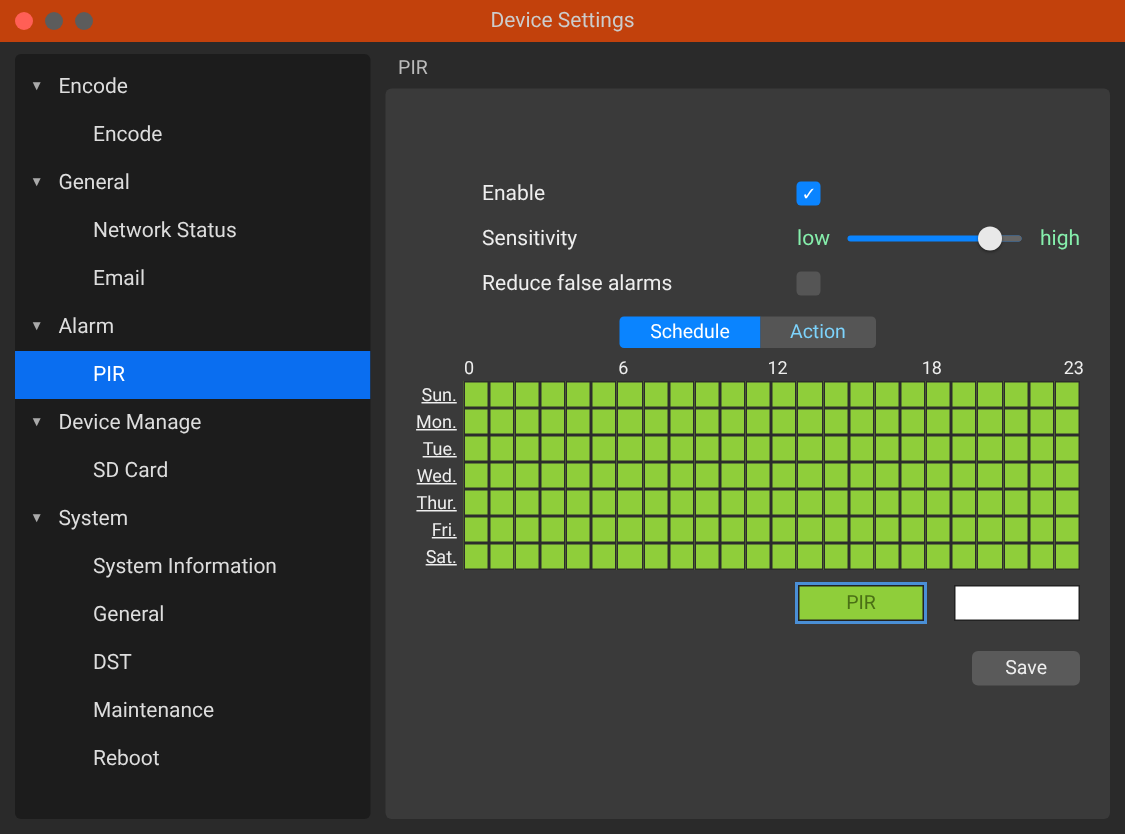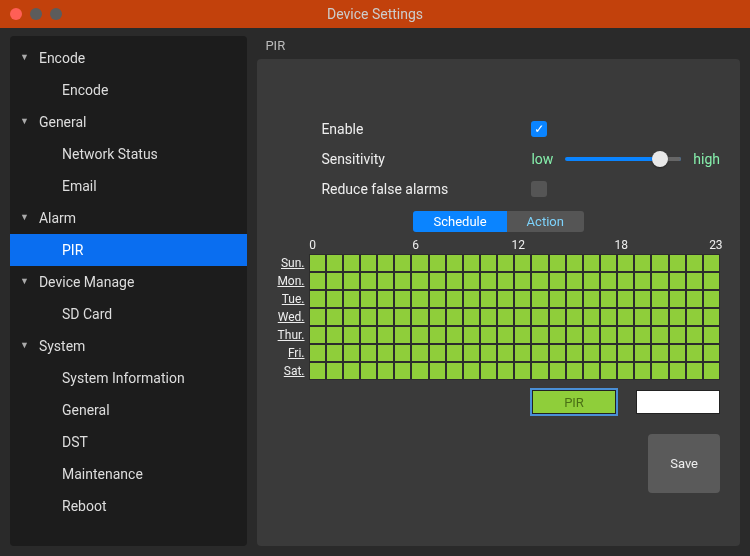--- a/index.html
+++ b/index.html
@@ -40,21 +40,21 @@
   .grid-col { flex: 1; }
   .hour-row { display: flex; font-size: 12px; color: #eee; margin-bottom: 2px; position: relative; height: 14px; }
   .hour-row span { position: absolute; transform: translateX(-50%); }
   .grid { display: grid; grid-template-columns: repeat(24, 1fr); grid-template-rows: repeat(7, 18px); width: 100%; }
   .cell { background: #8fce3a; border: 1px solid #2c2c2c; }
   .legend { display: flex; justify-content: flex-end; gap: 20px; margin-top: 10px; }
   .lg-box { width: 84px; height: 24px; display: flex; align-items: center; justify-content: center; font-size: 13px; border: 1px solid #222; }
   .lg-pir { background: #8fce3a; color: #4a7015; box-shadow: 0 0 0 2px #4a8fd6; }
   .lg-none { background: #fff; }
   .save-row { display: flex; justify-content: flex-end; margin-top: 20px; }
-  .save-btn { background: #5a5a5a; color: #eee; padding: 22px 22px; border-radius: 4px; font-size: 13px; cursor: pointer; }
+  .save-btn { background: #5a5a5a; color: #eee; padding: 4px 22px; border-radius: 4px; font-size: 13px; cursor: pointer; }
 </style>
 </head>
 <body>
 
 <div class="titlebar">
   <div class="traffic">
     <div class="dot red"></div>
     <div class="dot yellow"></div>
     <div class="dot green"></div>
   </div>

